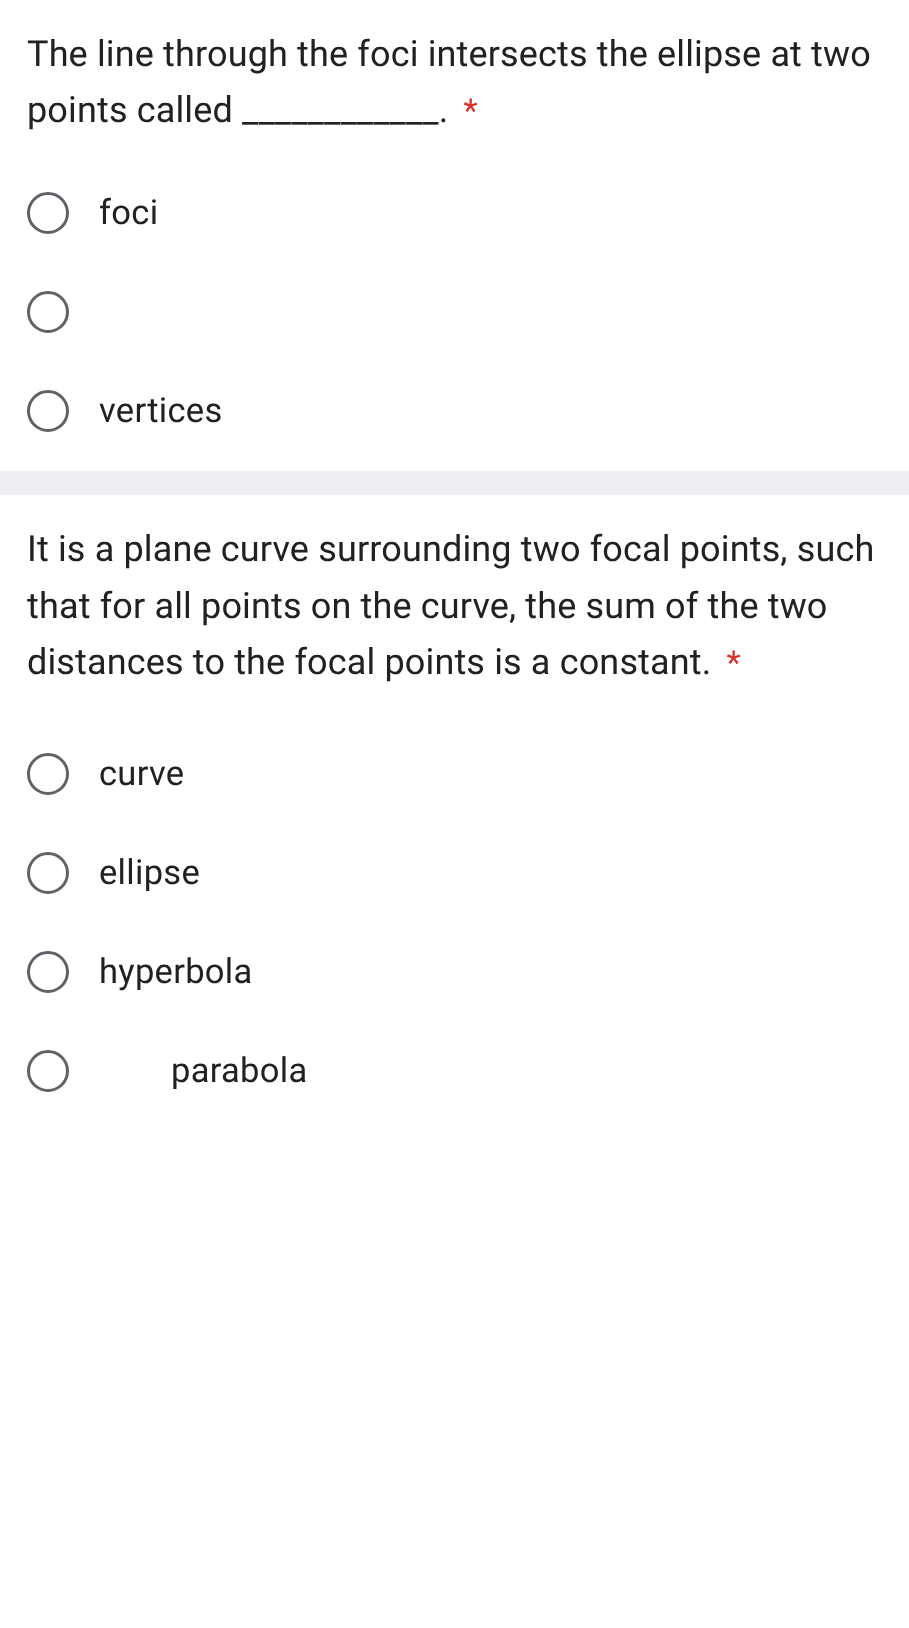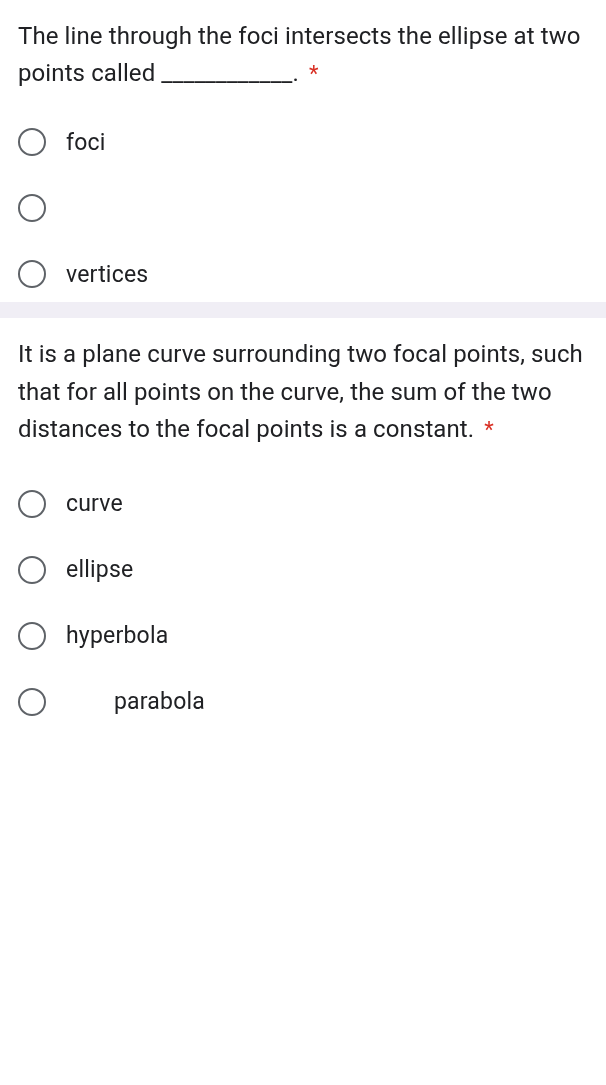--- a/index.html
+++ b/index.html
@@ -28,26 +28,25 @@
     margin-bottom: 36px;
     letter-spacing: 0.1px;
   }
   .required {
     color: #d93025;
     font-size: 22px;
     padding-left: 4px;
   }
   .option-row {
     display: flex;
-    align-items: center;
     margin-bottom: 38px;
     cursor: pointer;
   }
   .option-row:last-child {
-    margin-bottom: 0;
+    margin-bottom: 12px;
   }
   .radio {
     width: 28px;
     height: 28px;
     border: 2.5px solid #5f6368;
     border-radius: 50%;
     flex-shrink: 0;
     margin-right: 20px;
   }
   .option-label {

